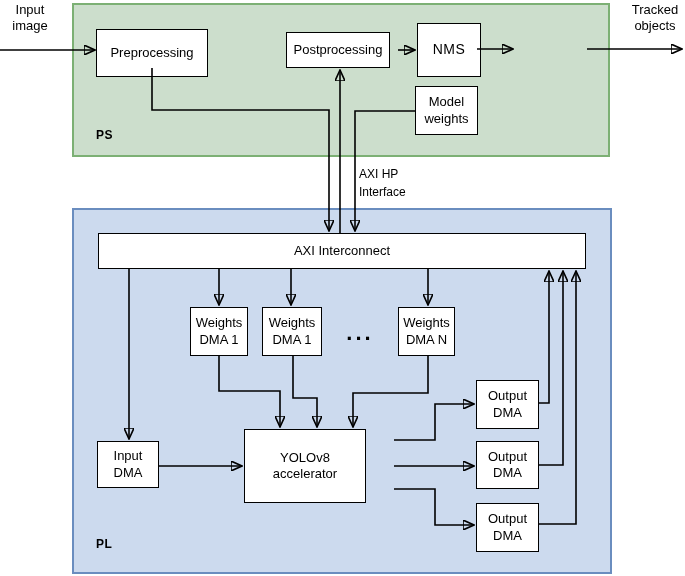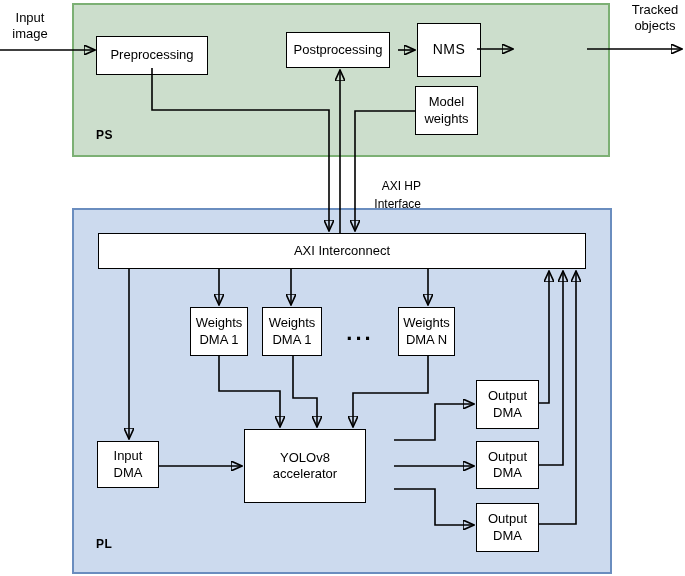--- a/index.html
+++ b/index.html
@@ -15,44 +15,44 @@
   #ps-label{left:96px;top:128px;}
   #pl-label{left:96px;top:537px;}
   .node{
     position:absolute;box-sizing:border-box;background:#ffffff;border:1.6px solid #000;
     display:flex;align-items:center;justify-content:center;text-align:center;
     font-size:13px;line-height:1.25;z-index:1;
   }
   .node span{display:inline-block;}
   .big{font-size:14px;letter-spacing:.5px;}
   .ext-label{position:absolute;font-size:13px;line-height:1.25;text-align:center;}
-  #input-label{left:4px;top:2px;width:52px;margin-top:8px;}
+  #input-label{left:4px;top:2px;width:52px;}
   #tracked-label{left:626px;top:2px;width:58px;}
-  #axi-hp-label{left:359px;top:165px;width:62px;font-size:12px;line-height:1.5;text-align:right;margin-top:12px;}
+  #axi-hp-label{left:359px;top:165px;width:62px;font-size:12px;line-height:1.5;text-align:left;}
   #dots{position:absolute;left:338px;top:320px;width:44px;height:26px;
     font-weight:bold;font-size:22px;letter-spacing:3px;text-align:center;}
   #wires{position:absolute;left:0;top:0;z-index:2;pointer-events:none;}
   #wires path{fill:none;stroke:#000;stroke-width:1.6;}
 </style>
 </head>
 <body>
 
 <div id="canvas">
 
   <div id="ps-region" class="region"></div>
   <div id="pl-region" class="region"></div>
   <div id="ps-label" class="region-label">PS</div>
   <div id="pl-label" class="region-label">PL</div>
 
   <div id="input-label" class="ext-label">Input image</div>
   <div id="tracked-label" class="ext-label">Tracked objects</div>
   <div id="axi-hp-label" class="ext-label">AXI HP Interface</div>
   <div id="dots">...</div>
 
-  <div class="node" style="left:96px;top:36px;width:112px;height:39px">
+  <div class="node" style="left:96px;top:29px;width:112px;height:48px">
     <span>Preprocessing</span>
     </div>
   <div class="node" style="left:286px;top:32px;width:104px;height:36px">
     <span>Postprocessing</span>
     </div>
   <div class="node big" style="left:417px;top:23px;width:64px;height:54px">
     <span>NMS</span>
     </div>
   <div class="node" style="left:415px;top:86px;width:63px;height:49px">
     <span style="width:52px">Model weights</span>

